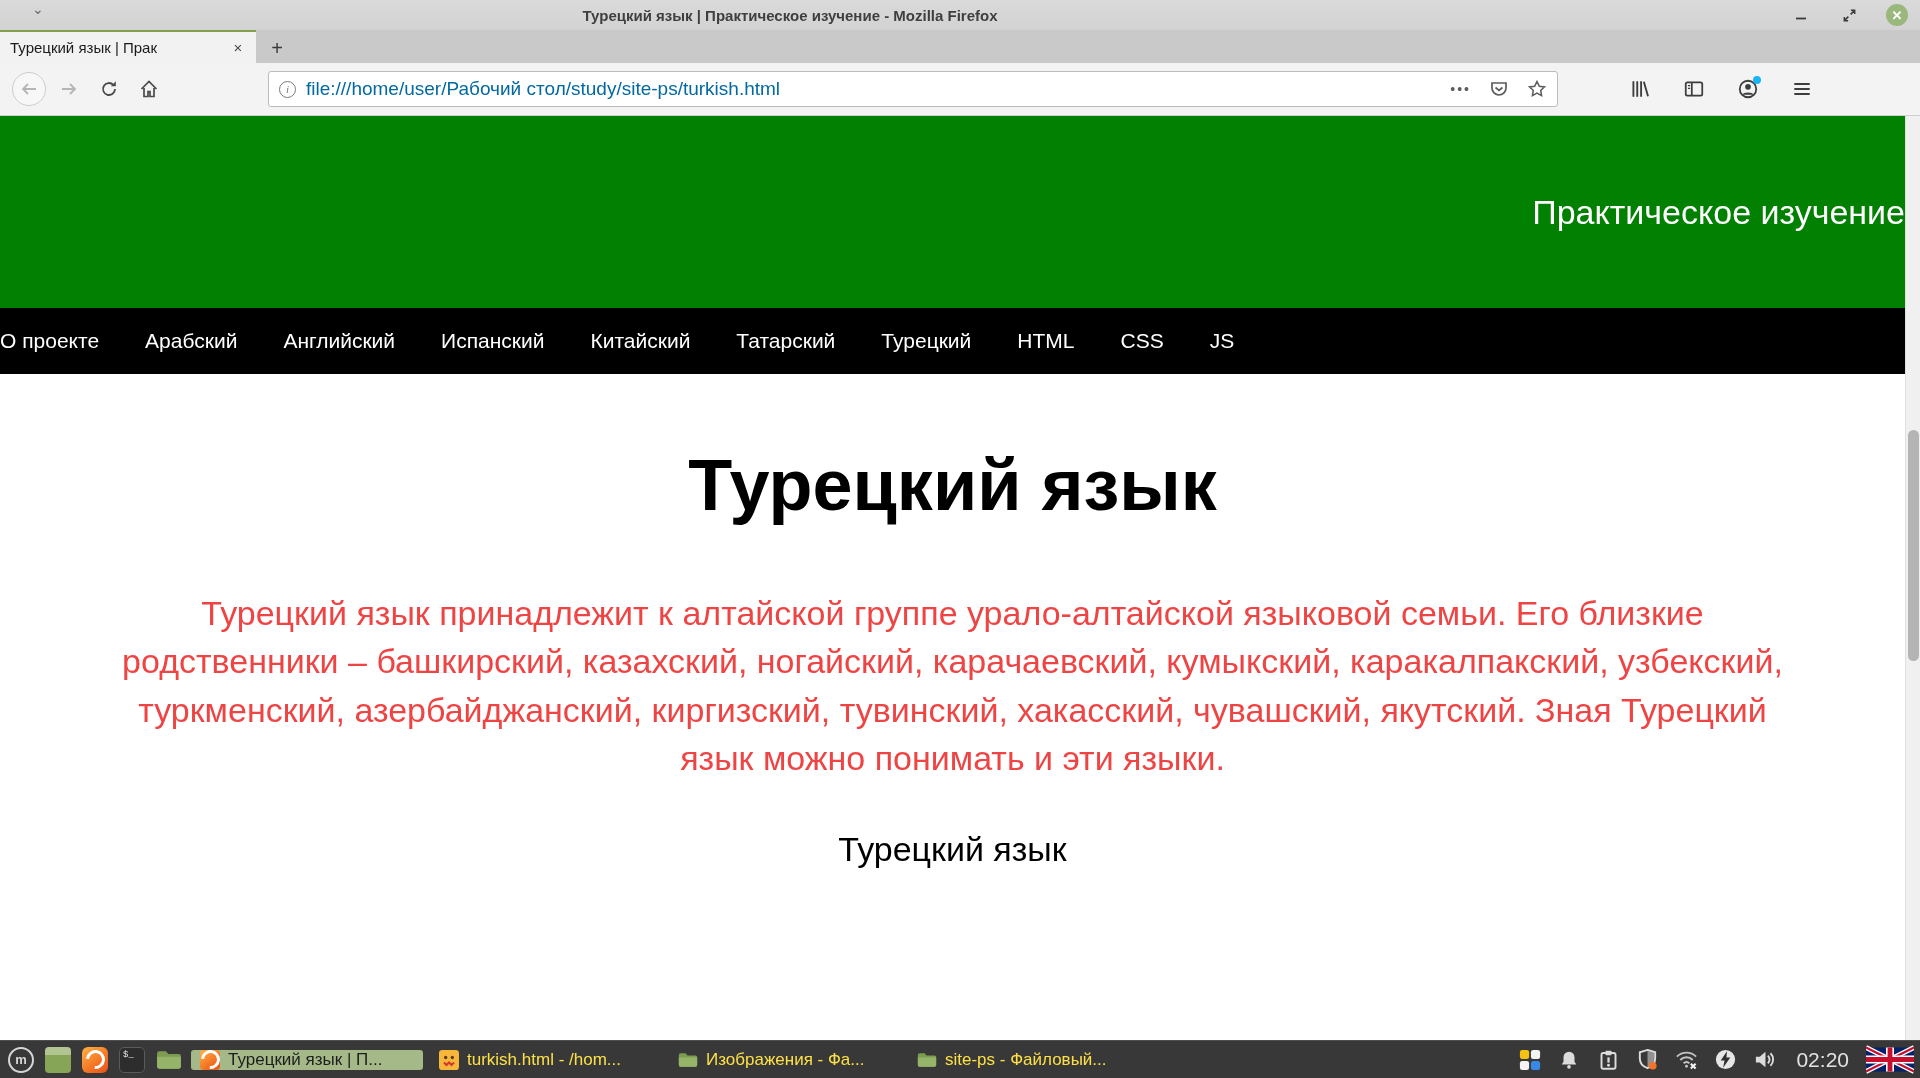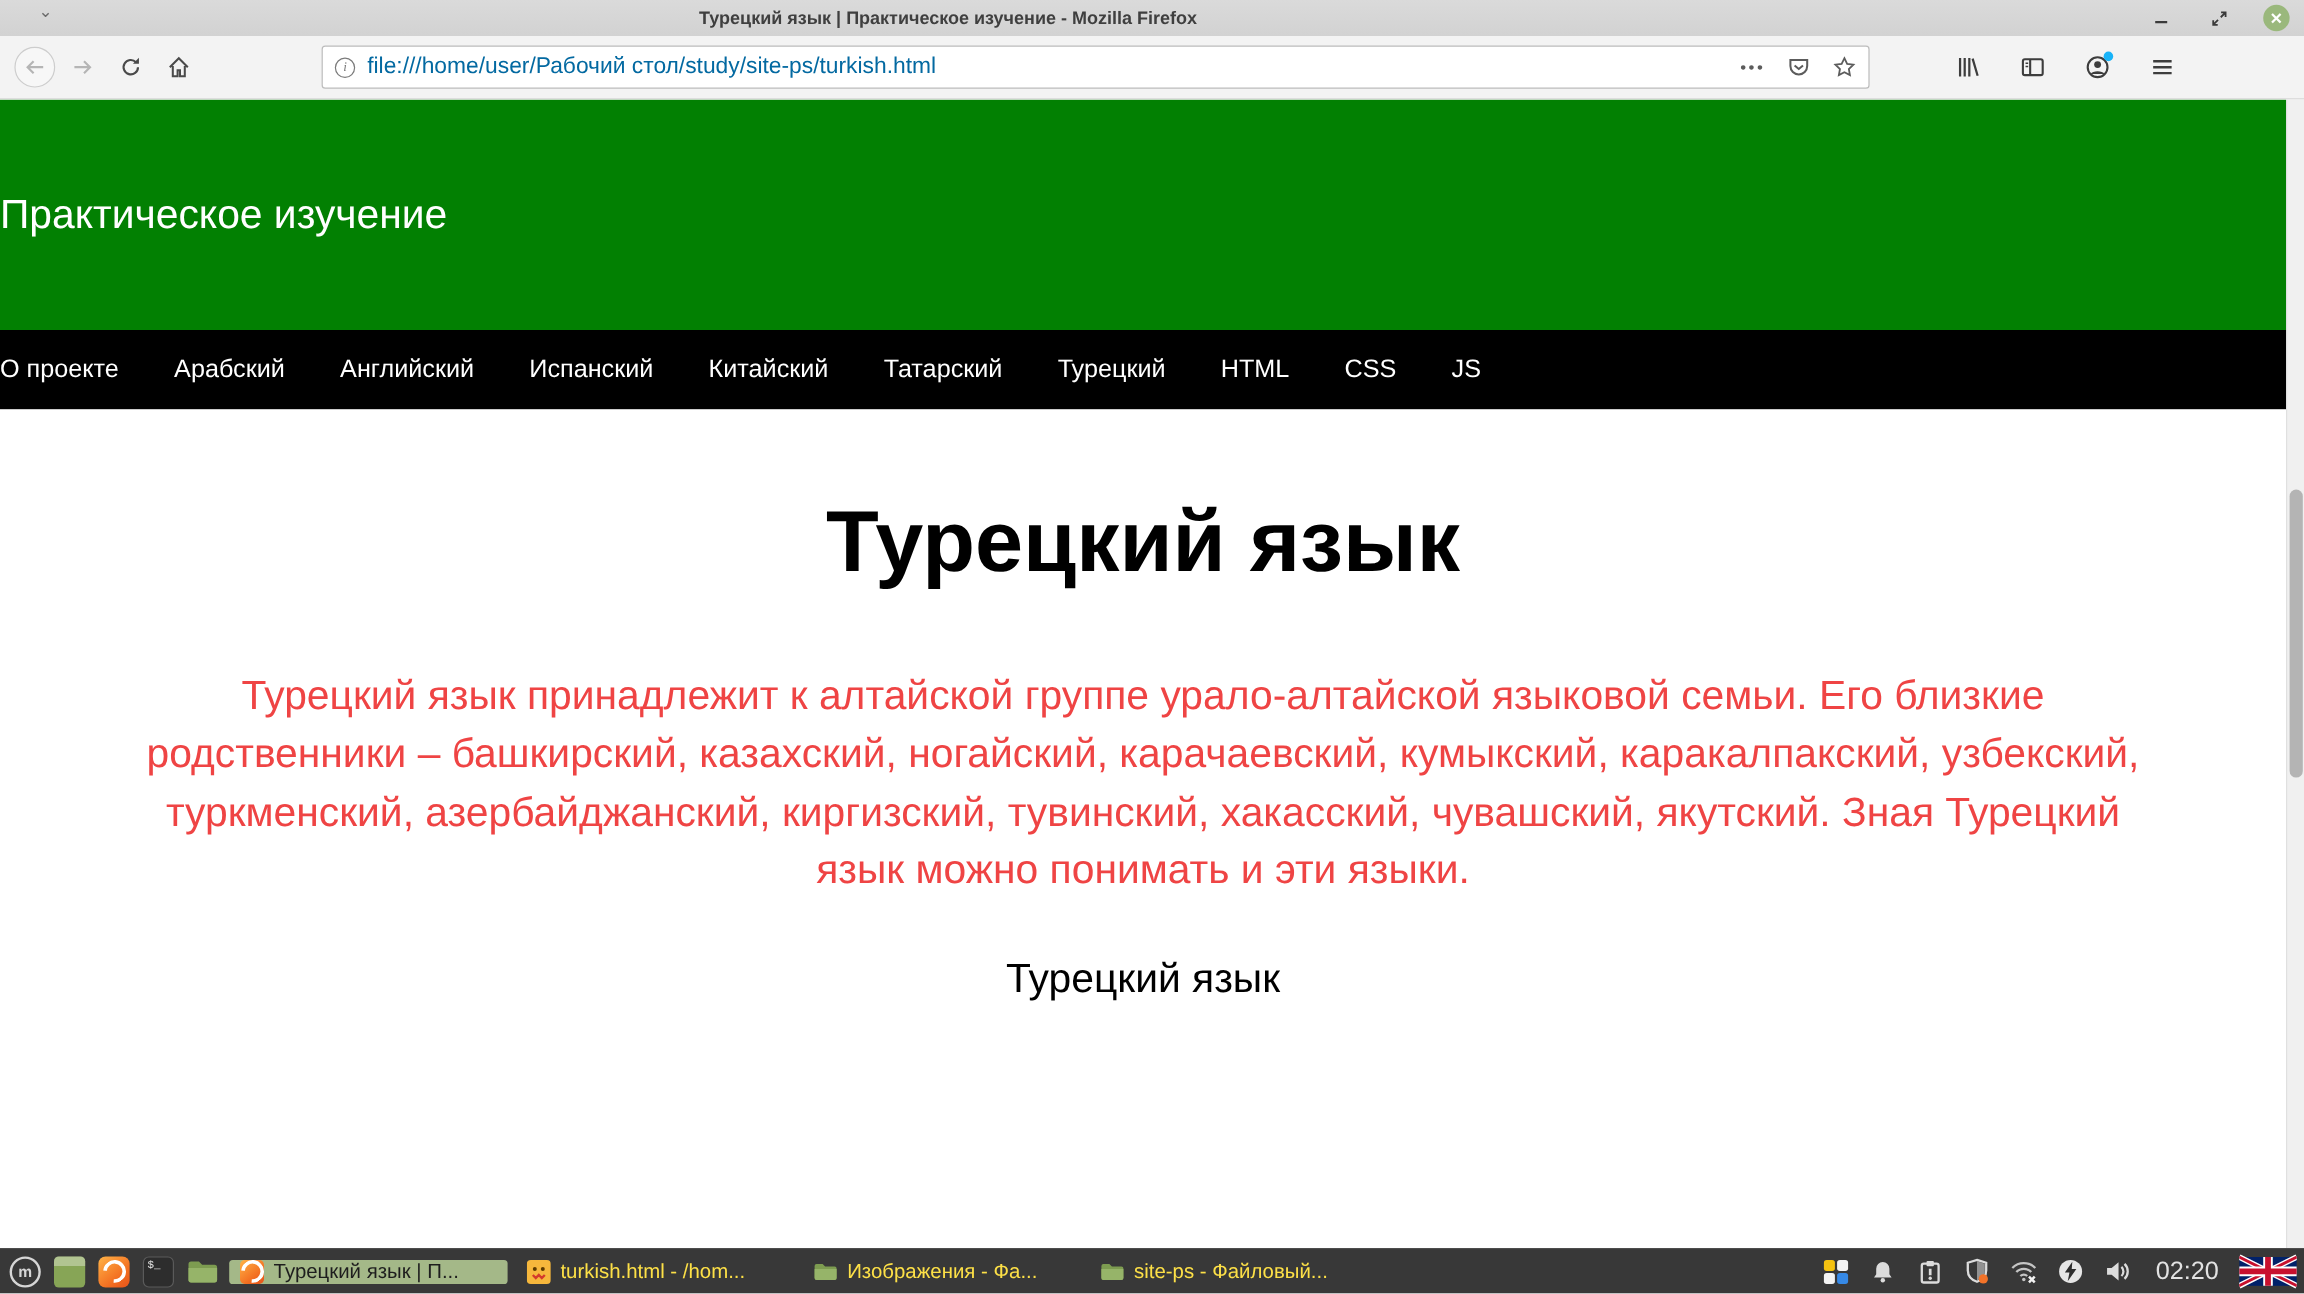--- a/index.html
+++ b/index.html
@@ -33,21 +33,21 @@
   .urlbar-actions { display:flex; align-items:center; gap:18px; color:#5c5c5c; }
   .ub-icon { display:flex; align-items:center; justify-content:center; cursor:pointer; }
   .dots { font-size:14px; letter-spacing:2px; color:#5c5c5c; }
   .toolbar-right { display:flex; align-items:center; gap:22px; margin-left:60px; color:#3d3d3d; }
   .tr-icon { position:relative; width:32px; height:32px; display:flex; align-items:center; justify-content:center; cursor:pointer; }
   .badge-dot { position:absolute; top:3px; right:3px; width:8px; height:8px; border-radius:50%; background:#18b3f8; }
 
   
   .content { position:relative; flex:1 1 auto; background:#fff; overflow:hidden; }
   .viewport { position:absolute; left:0; top:0; right:15px; bottom:0; background:#fff; }
-  .page-header { height:192px; background:#028002; display:flex; align-items:center; justify-content:flex-start; }
+  .page-header { height:192px; background:#028002; display:flex; align-items:center; justify-content:flex-end; }
   .page-header-title { color:#fff; font-size:34px; font-weight:400; }
   .page-nav { height:66px; background:#000; display:flex; align-items:center; gap:46px; }
   .page-nav a { color:#fff; font-size:21px; text-decoration:none; cursor:pointer; white-space:nowrap; }
   .page-main { text-align:center; }
   .page-h1 { margin-top:72px; font-size:72px; font-weight:700; color:#000; line-height:1.1; }
   .page-para { max-width:1680px; margin:64px auto 0; font-size:34px; line-height:1.42; color:#ef4444;text-align:center; }
   .page-sub { margin-top:48px; font-size:34px; font-weight:400; color:#000; }
   .btn-row { margin-top:56px; display:flex; justify-content:center; gap:14px; }
   .page-btn { font-family:"Liberation Sans",sans-serif; font-size:21px; color:#1a1a1a; background:linear-gradient(#efefef,#dcdcdc); border:1px solid #a8a8a8; border-radius:5px; padding:9px 32px; cursor:pointer; }
 
@@ -94,20 +94,27 @@
       </span>
       <span class="wc">
         <svg width="15" height="15" viewBox="0 0 16 16" fill="none" stroke="currentColor" stroke-width="1.6">
           <path d="M9.5 2.5h4v4M6.5 13.5h-4v-4M13.2 2.8L9.2 6.8M2.8 13.2l4-4"></path>
         </svg>
       </span>
       <span class="wc wc-close">✕</span>
     </div>
   </div>
 
+  <div class="tabbar">
+    <div class="tab">
+      <span class="tab-title">Турецкий язык | Прак</span>
+      <span class="tab-close">×</span>
+    </div>
+    <div class="newtab-btn">+</div>
+  </div>
 
   <div class="toolbar">
     <span class="nav-btn circled disabled">
       <svg width="20" height="20" viewBox="0 0 20 20" fill="none" stroke="currentColor" stroke-width="1.8">
           <path d="M17 10H4M9 5l-5 5 5 5"></path>
         </svg>
     </span>
     <span class="nav-btn disabled">
       <svg width="20" height="20" viewBox="0 0 20 20" fill="none" stroke="currentColor" stroke-width="1.8">
           <path d="M3 10h13M11 5l5 5-5 5"></path>

